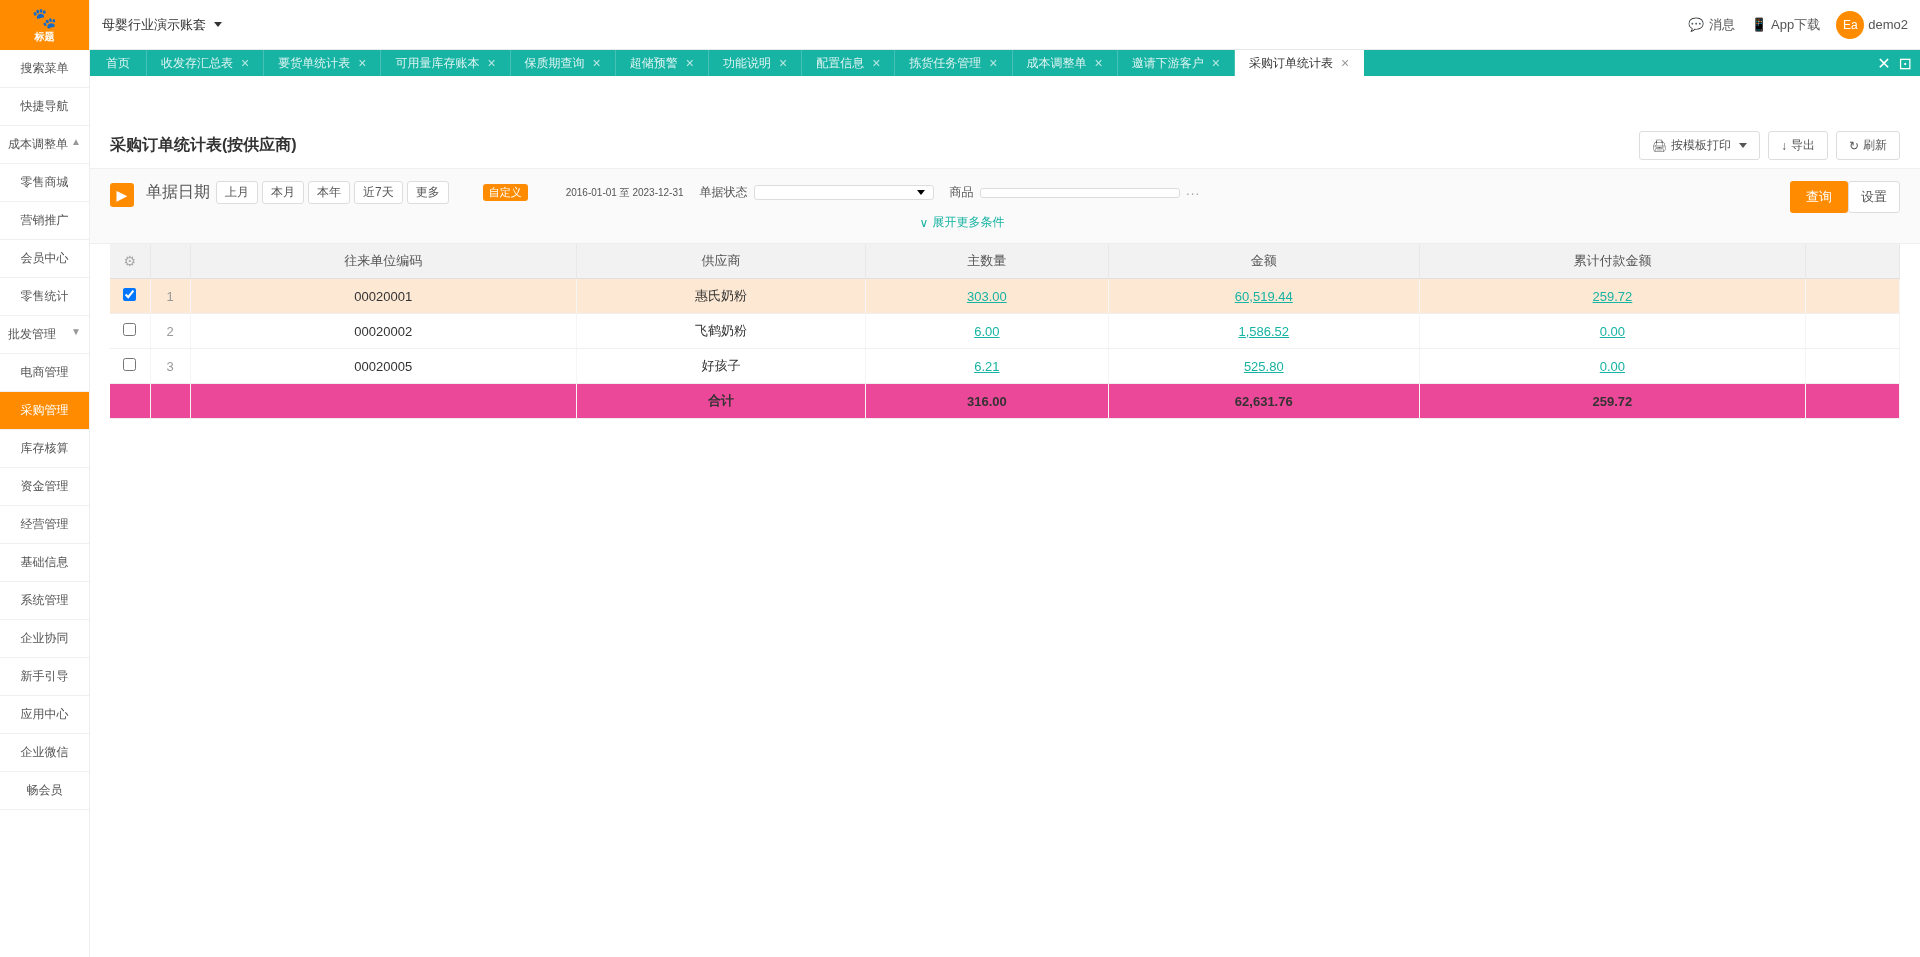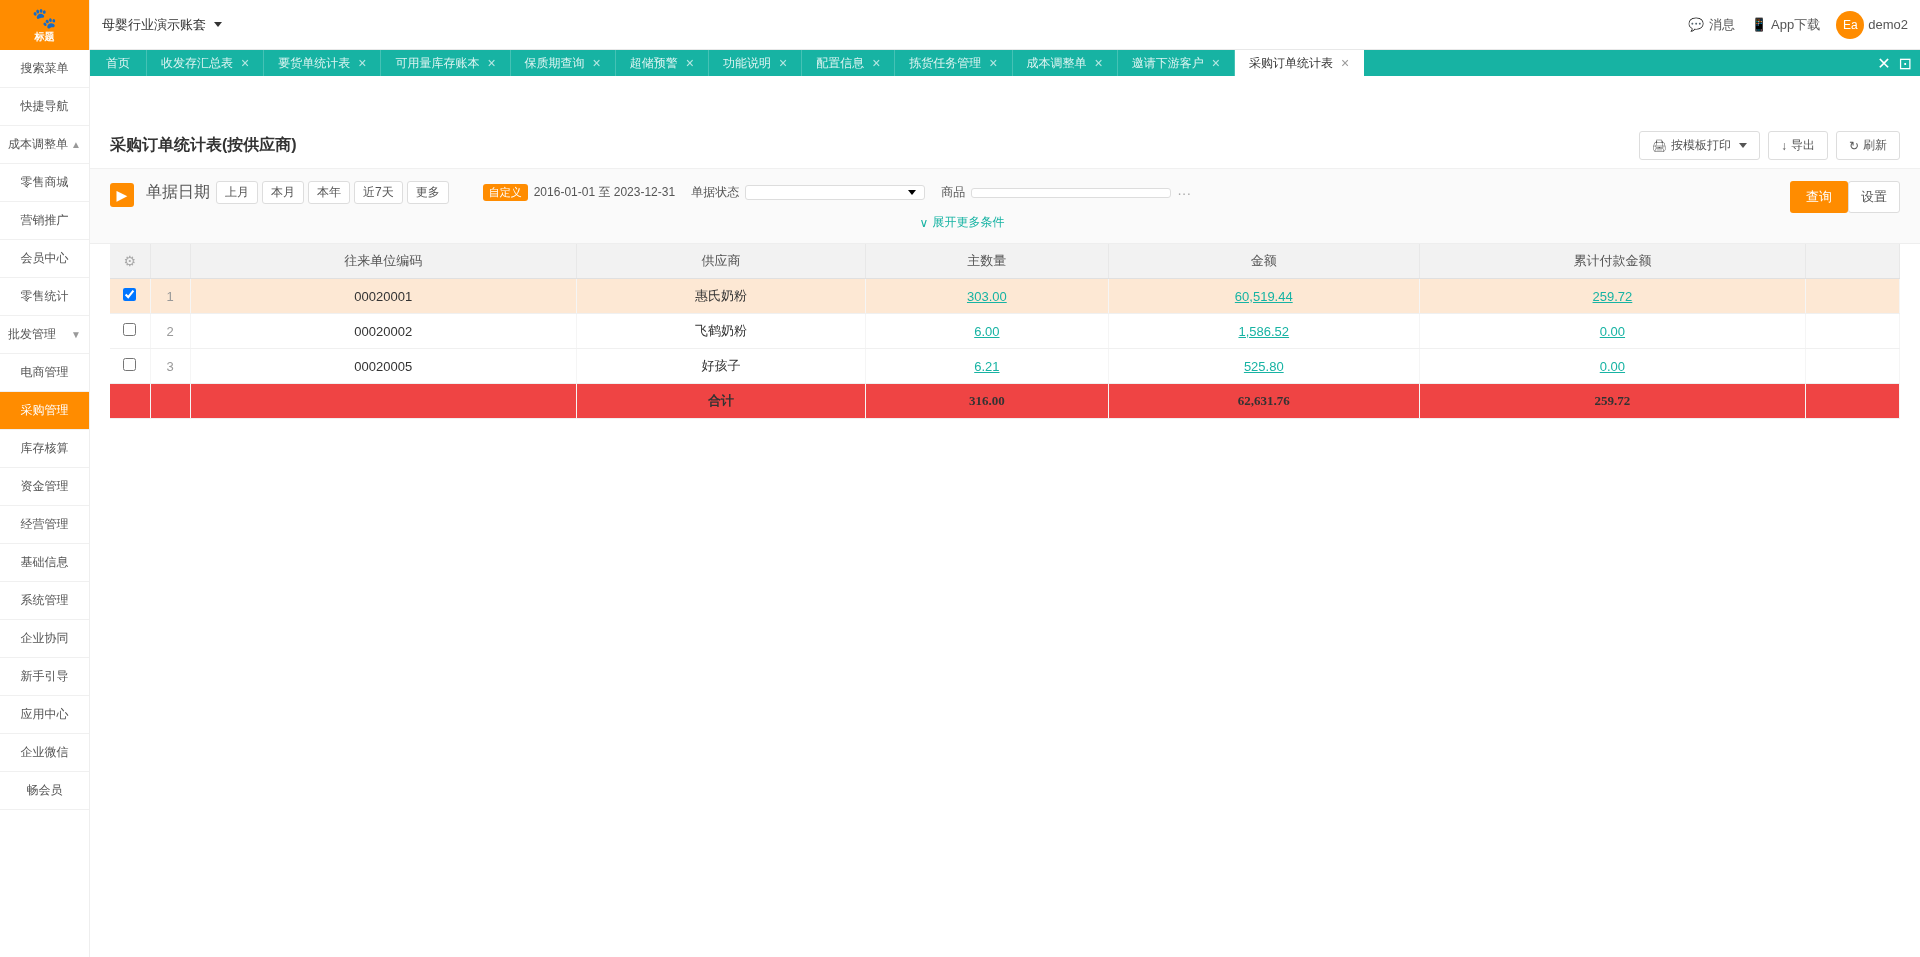--- a/index.html
+++ b/index.html
@@ -4,21 +4,21 @@
   <style>
     * { margin: 0; padding: 0; box-sizing: border-box; }
     body { font-family: "Microsoft YaHei", "PingFang SC", sans-serif; font-size: 13px; background: #f5f5f5; width: 1920px; height: 957px; overflow: hidden; display: flex; }
 
     
     .sidebar { width: 90px; background: #fff; display: flex; flex-direction: column; border-right: 1px solid #eee; flex-shrink: 0; }
     .sidebar-logo { background: #ff8c00; height: 50px; display: flex; align-items: center; justify-content: center; color: #fff; font-size: 12px; font-weight: bold; flex-shrink: 0; }
     .sidebar-logo-inner { display: flex; flex-direction: column; align-items: center; }
     .sidebar-logo-icon { font-size: 20px; }
     .sidebar-logo-text { font-size: 10px; }
-    .sidebar-nav-item { display: flex; align-items: center; justify-content: center; padding: 10px 4px; color: #555; font-size: 12px; cursor: pointer; border-bottom: 1px solid #f0f0f0; text-align: center; flex-wrap: wrap; }
+    .sidebar-nav-item { display: flex; align-items: flex-start; justify-content: center; padding: 10px 4px; color: #555; font-size: 12px; cursor: pointer; border-bottom: 1px solid #f0f0f0; text-align: center; flex-wrap: wrap; }
     .sidebar-nav-item.active { background: #ff8c00; color: #fff; }
     .sidebar-nav-item.has-arrow { justify-content: space-between; padding: 10px 8px; }
     .sidebar-section { display: flex; flex-direction: column; overflow-y: auto; flex: 1; }
     .nav-arrow { font-size: 10px; color: #999; }
 
     
     .main { flex: 1; display: flex; flex-direction: column; overflow: hidden; }
 
     
     .topbar { background: #fff; height: 50px; display: flex; align-items: center; border-bottom: 1px solid #e8e8e8; padding: 0 12px; justify-content: space-between; flex-shrink: 0; }
@@ -59,21 +59,21 @@
     .data-table { width: 100%; border-collapse: collapse; font-size: 13px; }
     .data-table th { background: #f2f2f2; padding: 8px 12px; text-align: center; color: #555; font-weight: normal; border-bottom: 1px solid #e0e0e0; border-right: 1px solid #e8e8e8; white-space: nowrap; }
     .data-table td { padding: 8px 12px; text-align: center; border-bottom: 1px solid #f0f0f0; border-right: 1px solid #f5f5f5; color: #333; }
     .data-table tr:first-child td {  }
     .data-table tbody tr.selected { background: #fde8d4; }
     .data-table .num-link { color: #17b3a3; text-decoration: underline; cursor: pointer; }
     .data-table .row-idx { color: #999; }
     .settings-icon { color: #aaa; font-size: 14px; cursor: pointer; }
 
     
-    .summary-row { background: #ef4444; font-family: Liberation Serif, serif; }
+    .summary-row { background: #ec4899; }
     .summary-row td { font-weight: bold; color: #333; border-top: 1px solid #e0c8b0; }
     .btn-query { background: #ff8c00; color: #fff; border: none; padding: 6px 16px; border-radius: 3px; cursor: pointer; font-size: 13px; }
     .btn-setting { background: #fff; color: #555; border: 1px solid #ddd; padding: 6px 12px; border-radius: 3px; cursor: pointer; font-size: 13px; }
 
     .table-wrapper { flex: 1; overflow: auto; padding: 0 20px 20px; }
 
     .chevron-down { display: inline-block; width: 0; height: 0; border-left: 4px solid transparent; border-right: 4px solid transparent; border-top: 5px solid currentColor; vertical-align: middle; margin-left: 4px; }
   </style>
 </head>
 <body>
@@ -265,21 +265,21 @@
           <div style="display:flex; align-items:center; gap:6px;">
             <span style="color:#555; font-size:16px; white-space:nowrap;">单据日期</span>
             <div style="display:flex; gap:4px;">
               <button class="date-btn">上月</button>
               <button class="date-btn">本月</button>
               <button class="date-btn">本年</button>
               <button class="date-btn">近7天</button>
               <button class="date-btn">更多</button>
             </div>
             <span class="custom-tag">自定义</span>
-            <span style="font-size:12px; color:#555;">2016-01-01 至 2023-12-31</span>
+            <span style="font-size:10px; color:#555;margin-left:32px;">2016-01-01 至 2023-12-31</span>
           </div>
 
           <div style="display:flex; align-items:center; gap:6px;">
             <span style="color:#555; font-size:12px; white-space:nowrap;">单据状态</span>
             <div class="filter-select" style="min-width:180px;">
               <span></span>
               <span class="chevron-down"></span>
             </div>
           </div>
 

